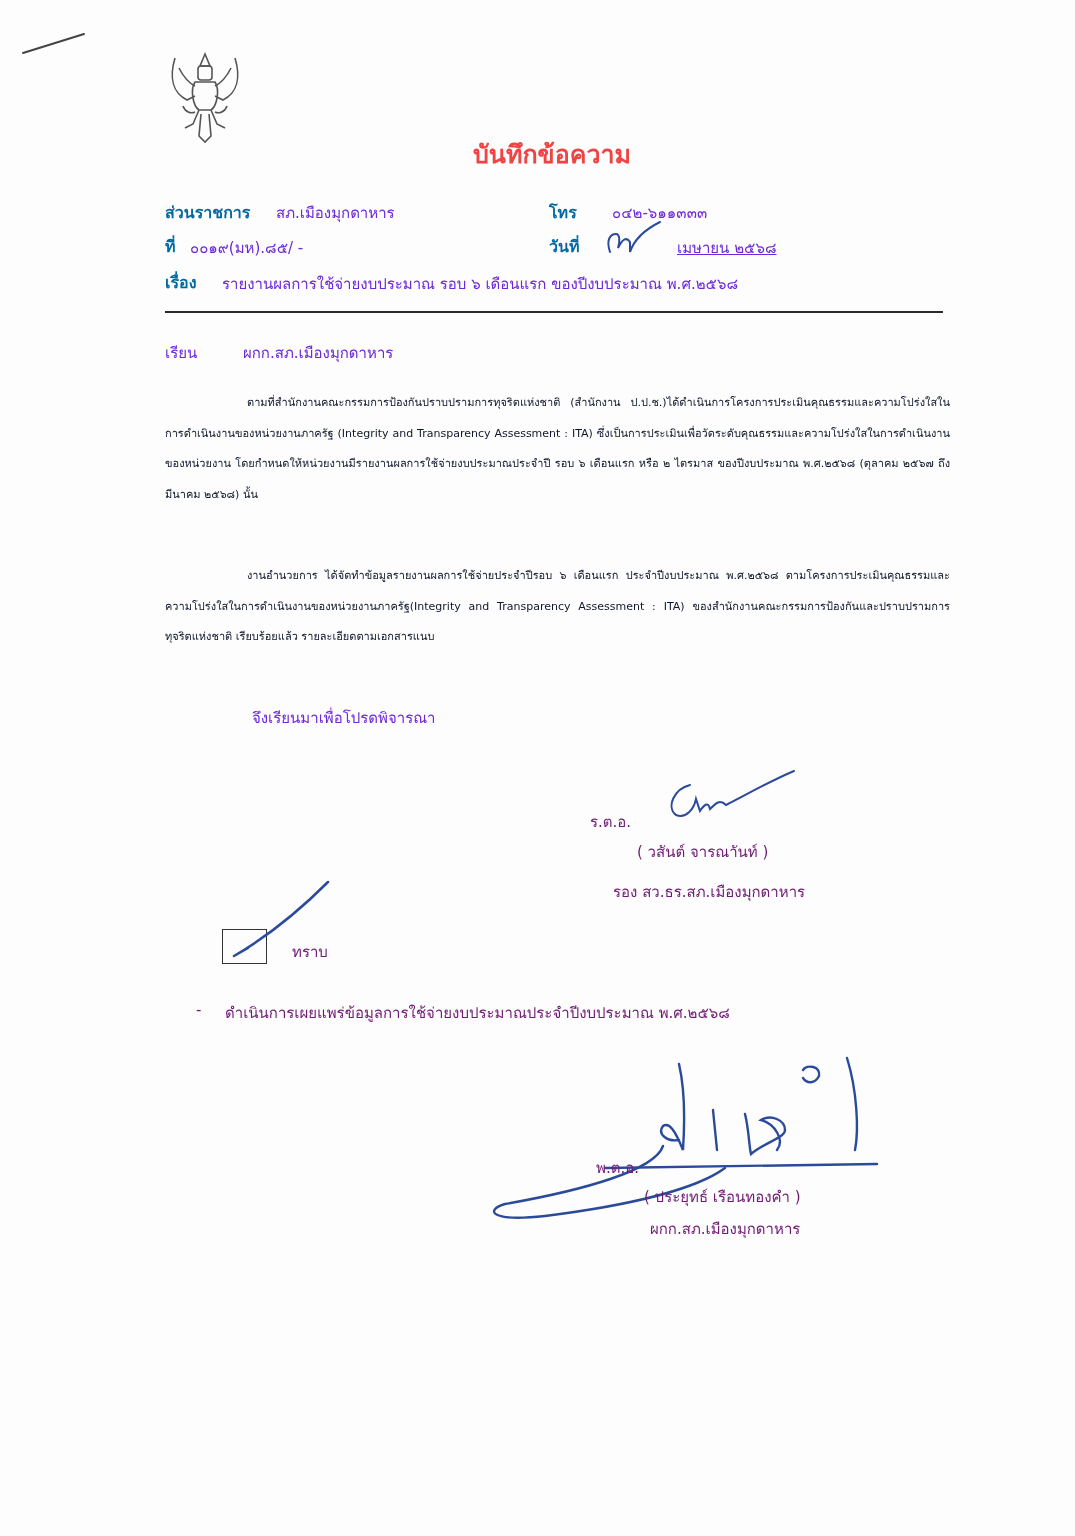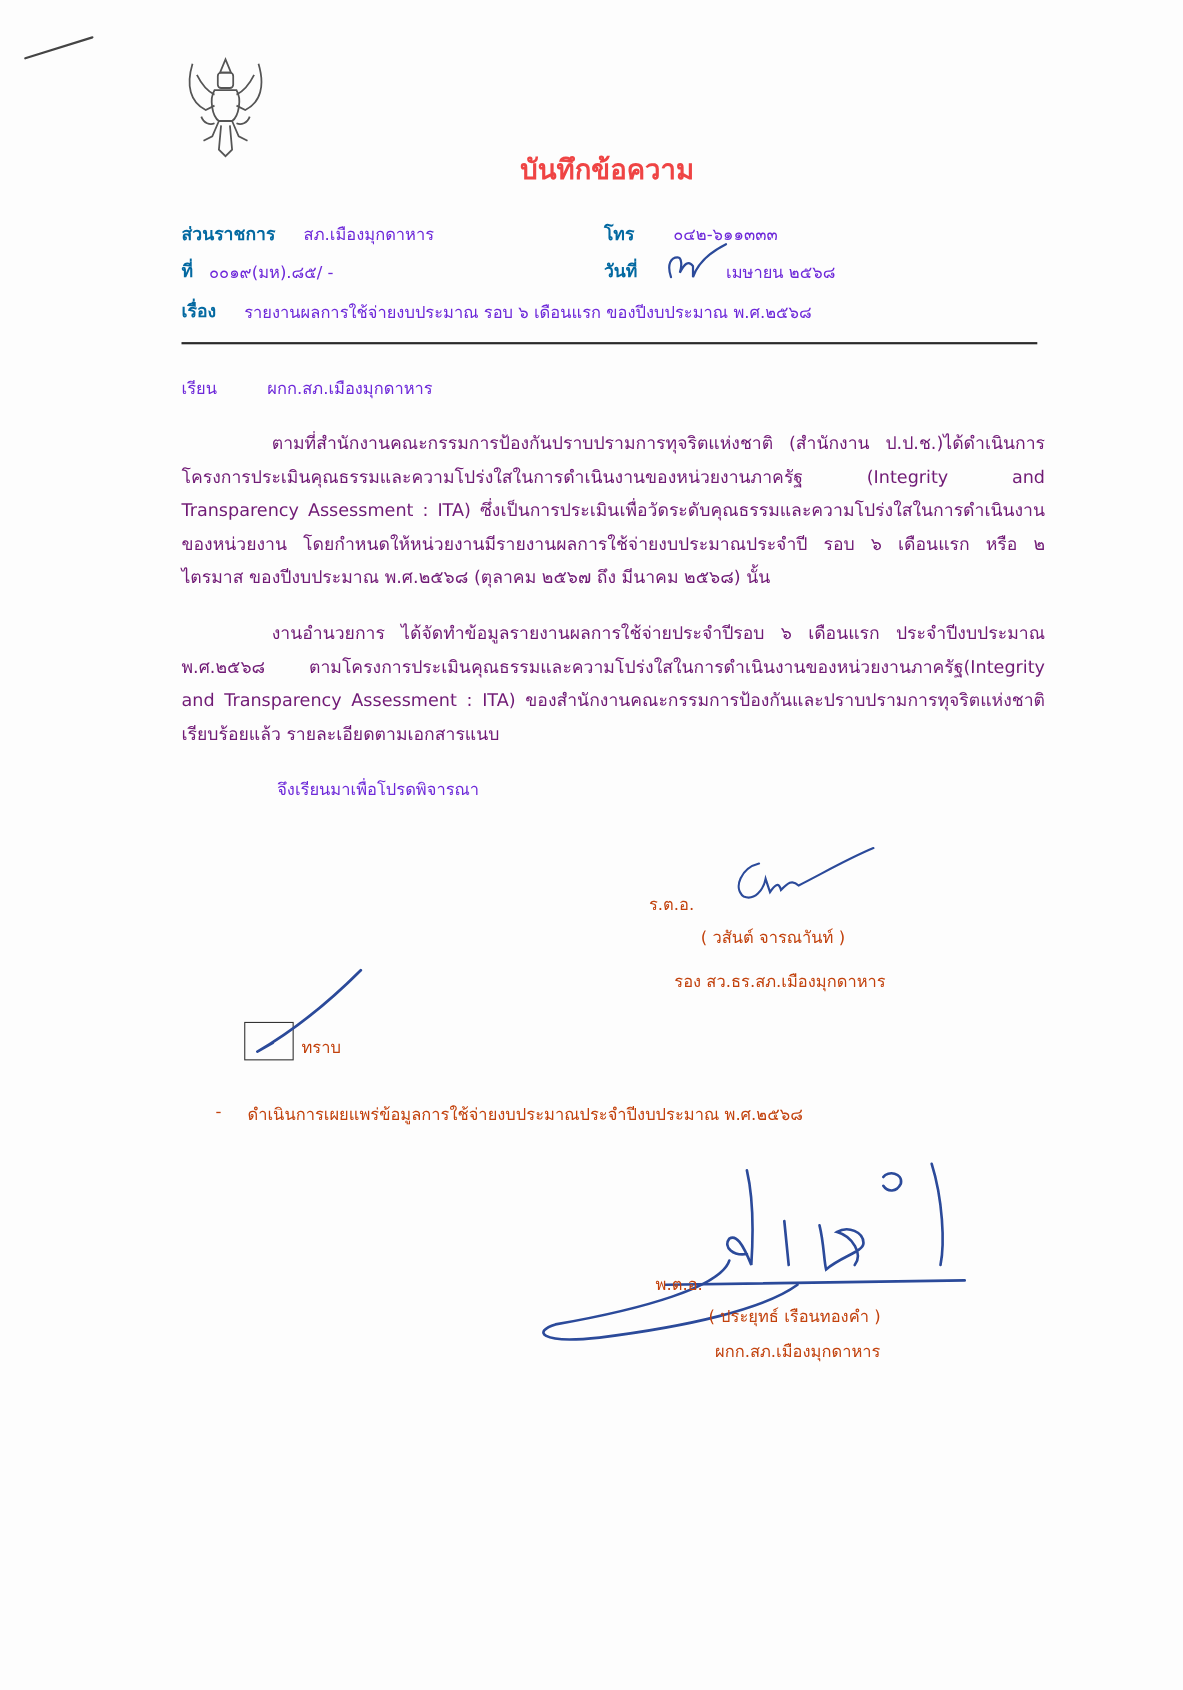--- a/index.html
+++ b/index.html
@@ -9,25 +9,25 @@
     font-family: "DejaVu Sans", "Liberation Sans", sans-serif;
     color: #2a2a2a;
   }
   .abs { position: absolute; white-space: nowrap; }
   .pen-mark { position: absolute; left: 20px; top: 28px; width: 70px; height: 30px; }
   .garuda { position: absolute; left: 165px; top: 48px; width: 80px; height: 100px; }
   .title { left: 473px; top: 134px; font-size: 25px; font-weight: bold; color: #ef4444; }
   .lbl { font-weight: bold; font-size: 16px; color: #0369a1; }
   .val { font-size: 15px; color: #6d28d9; }
   .rule { position: absolute; left: 165px; top: 311px; width: 778px; height: 2px; background: #2a2a2a; }
-  .para { position: absolute; left: 165px; width: 785px; font-size: 16px; line-height: 30.5px; color: #701a75; text-align: justify; }
+  .para { position: absolute; left: 165px; width: 785px; font-size: 11px; line-height: 30.5px; color: #0f172a; text-align: justify; }
   .para p { margin: 0; }
   .indent { text-indent: 82px; }
   .checkbox { position: absolute; left: 222px; top: 929px; width: 43px; height: 33px; border: 1.5px solid #333; }
-  .sig-text { font-size: 15px; color: #c2410c; }
+  .sig-text { font-size: 15px; color: #701a75; }
 </style>
 </head>
 <body>
 
 <svg class="pen-mark" viewBox="0 0 70 30">
   <path d="M3 25 L64 6" stroke="#444" stroke-width="2" fill="none" stroke-linecap="round"></path>
 </svg>
 
 <svg class="garuda" viewBox="0 0 80 100">
   <g fill="none" stroke="#555" stroke-width="1.6">
@@ -52,21 +52,21 @@
 <div class="abs val" style="left:276px; top:201px;">สภ.เมืองมุกดาหาร</div>
 <div class="abs lbl" style="left:549px; top:200px;">โทร</div>
 <div class="abs val" style="left:612px; top:201px;">๐๔๒-๖๑๑๓๓๓</div>
 
 <div class="abs lbl" style="left:165px; top:234px;">ที่</div>
 <div class="abs val" style="left:190px; top:236px;">๐๐๑๙(มห).๘๕/ -</div>
 <div class="abs lbl" style="left:549px; top:234px;">วันที่</div>
 <svg class="abs" style="left:604px; top:218px; width:60px; height:40px;" viewBox="0 0 60 40">
   <path d="M6 34 C2 22 6 16 12 16 C16 16 16 24 14 30 C18 22 22 18 26 24 L26 34 C30 22 40 12 56 4" stroke="#2b4a9a" stroke-width="2" fill="none" stroke-linecap="round"></path>
 </svg>
-<div class="abs val" style="left:660px; top:236px;">เมษายน ๒๕๖๘</div>
+<div class="abs val" style="left:677px; top:236px;text-decoration:underline;">เมษายน ๒๕๖๘</div>
 
 <div class="abs lbl" style="left:165px; top:270px;">เรื่อง</div>
 <div class="abs val" style="left:222px; top:272px;">รายงานผลการใช้จ่ายงบประมาณ รอบ ๖ เดือนแรก ของปีงบประมาณ พ.ศ.๒๕๖๘</div>
 
 <div class="rule"></div>
 
 <div class="abs val" style="left:165px; top:341px;">เรียน</div>
 <div class="abs val" style="left:243px; top:341px;">ผกก.สภ.เมืองมุกดาหาร</div>
 
 <div class="para" style="top:388px;">
@@ -83,21 +83,21 @@
   <path d="M30 20 C14 24 6 42 16 50 C26 54 34 44 36 34 L40 46 C44 40 48 36 50 44 C56 38 60 34 66 40 C86 30 110 16 134 6" stroke="#2b4a9a" stroke-width="2" fill="none" stroke-linecap="round"></path>
 </svg>
 <div class="abs sig-text" style="left:590px; top:810px;">ร.ต.อ.</div>
 <div class="abs sig-text" style="left:637px; top:840px;">( วสันต์  จารณาันท์ )</div>
 <div class="abs sig-text" style="left:613px; top:880px;">รอง สว.ธร.สภ.เมืองมุกดาหาร</div>
 
 <div class="checkbox"></div>
 <svg class="abs" style="left:222px; top:878px; width:110px; height:90px;" viewBox="0 0 110 90">
   <path d="M106 4 C80 30 50 56 12 78 M12 78 L26 70" stroke="#2b4a9a" stroke-width="2.5" fill="none" stroke-linecap="round"></path>
 </svg>
-<div class="abs sig-text" style="left:274px; top:940px;font-family:Liberation Mono, monospace;">ทราบ</div>
+<div class="abs sig-text" style="left:292px; top:940px;font-family:Liberation Mono, monospace;">ทราบ</div>
 
 <div class="abs sig-text" style="left:196px; top:1001px;">-</div>
 <div class="abs sig-text" style="left:225px; top:1001px;">ดำเนินการเผยแพร่ข้อมูลการใช้จ่ายงบประมาณประจำปีงบประมาณ พ.ศ.๒๕๖๘</div>
 
 <svg class="abs" style="left:485px; top:1050px; width:400px; height:175px;" viewBox="0 0 400 175">
   <g stroke="#2b4a9a" stroke-width="2.4" fill="none" stroke-linecap="round">
     <path d="M194 14 C200 40 200 70 198 100 C190 80 184 72 178 76 C172 84 182 92 194 90 M178 96 C170 120 100 140 20 154 C0 160 4 172 60 166 C140 156 210 140 240 118"></path>
     <path d="M228 60 L232 100"></path>
     <path d="M260 64 C264 80 264 96 266 104 C280 92 300 88 300 80 C300 70 286 64 276 70 C290 74 300 90 292 100"></path>
     <path d="M318 20 C322 14 336 16 334 26 C330 34 322 34 318 28"></path>

